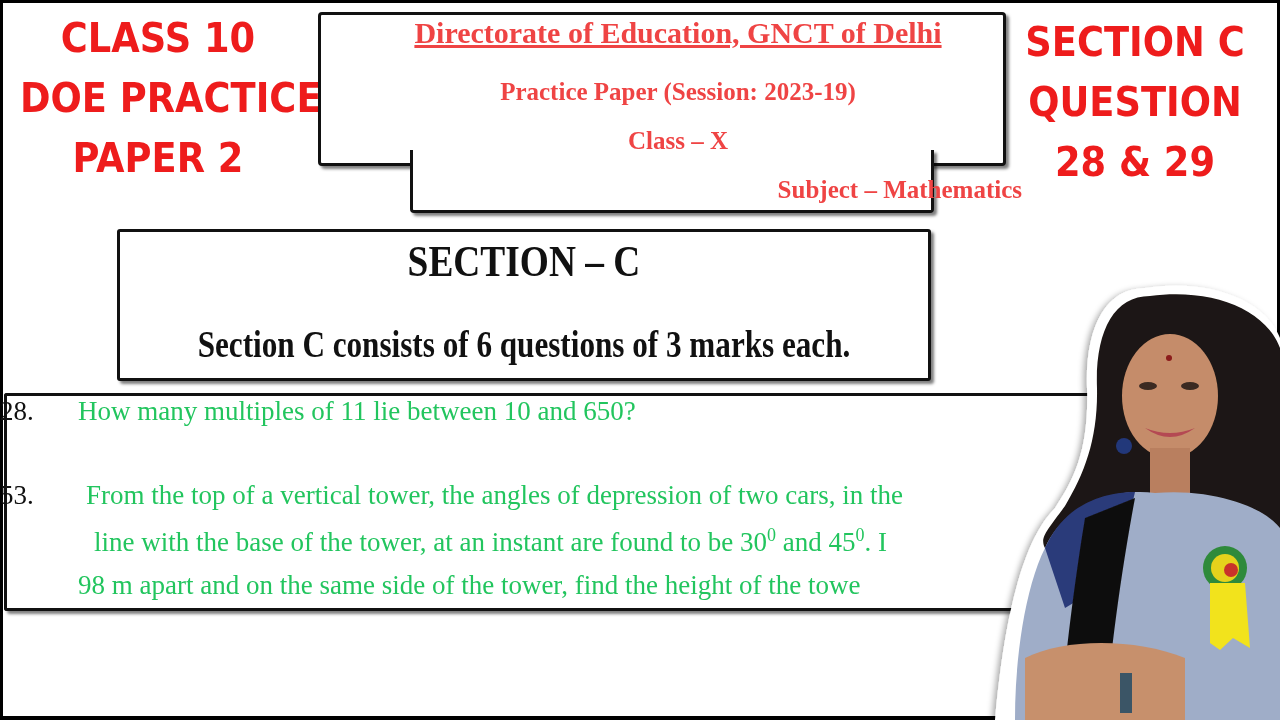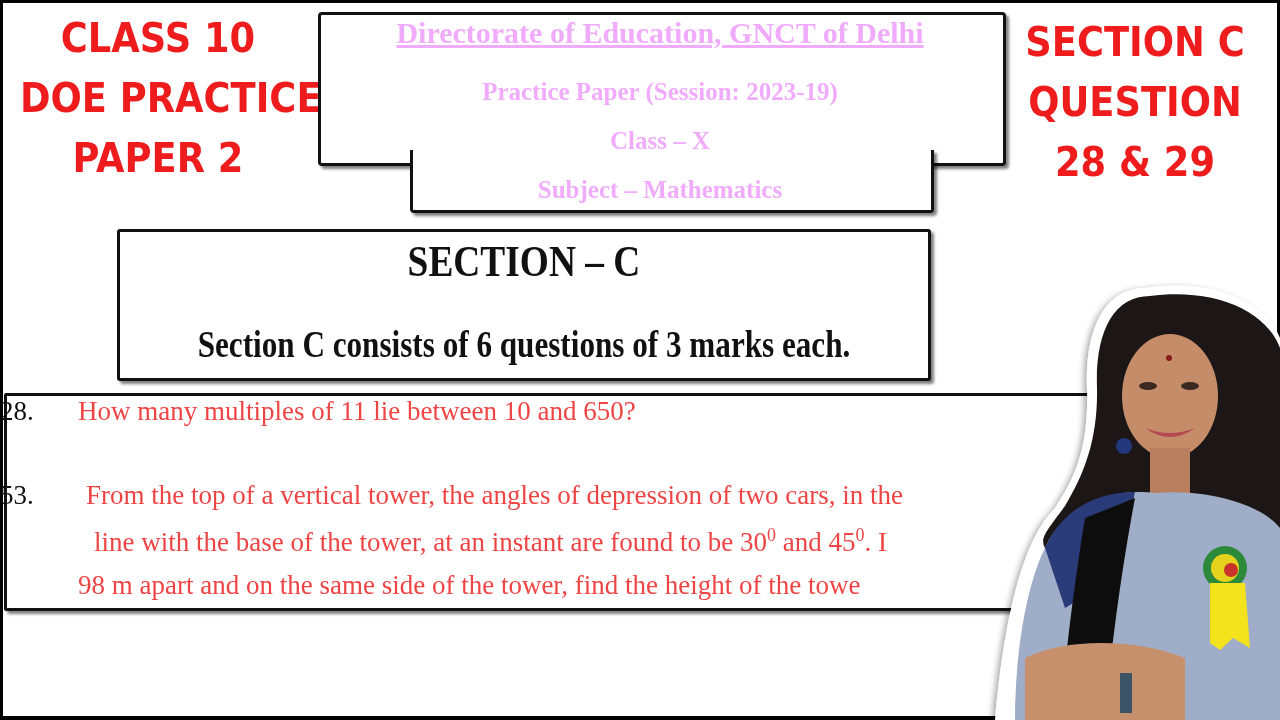--- a/index.html
+++ b/index.html
@@ -6,32 +6,32 @@
   body { width:1280px; height:720px; overflow:hidden; background:#000; position:relative; font-family:"Liberation Serif", serif; }
   .canvas { position:absolute; left:3px; top:3px; width:1274px; height:713px; background:#fff; overflow:hidden; }
   .red-title { position:absolute; color:#ee1c1c; font-family:"DejaVu Sans", sans-serif; font-weight:bold; text-align:center; line-height:60px; font-size:40px; letter-spacing:0px; transform:scaleX(0.92); }
   .red-left { left:8px; top:8px; width:300px; }
   .red-right { left:1000px; top:12px; width:270px; }
   .red-title div { white-space:nowrap; }
 
   .header-box-top { position:absolute; left:318px; top:12px; width:682px; height:148px; border:3px solid #111; border-radius:4px; background:#fff; box-shadow:3px 3px 3px rgba(0,0,0,0.5); }
   .header-box-bottom { position:absolute; left:410px; top:150px; width:518px; height:60px; border:3px solid #111; border-top:none; border-radius:0 0 4px 4px; background:#fff; box-shadow:3px 3px 3px rgba(0,0,0,0.5); }
   .header-cover { position:absolute; left:413px; top:143px; width:512px; height:14px; background:#fff; }
-  .hdr-line { position:absolute; left:316px; width:688px; text-align:center; font-weight:bold; color:#f0abfc; white-space:nowrap; }
+  .hdr-line { position:absolute; left:334px; width:688px; text-align:center; font-weight:bold; color:#ef4444; white-space:nowrap; }
   .hdr-1 { top:16px; font-size:30px; text-decoration:underline; }
   .hdr-2 { top:78px; font-size:25px; }
   .hdr-3 { top:127px; font-size:25px; }
-  .hdr-4 { top:176px; font-size:25px; }
+  .hdr-4 { top:176px; font-size:25px;text-align:right; }
 
   .section-box { position:absolute; left:117px; top:229px; width:808px; height:146px; border:3px solid #111; border-radius:3px; background:#fff; box-shadow:3px 3px 3px rgba(0,0,0,0.5); }
   .sec-title { position:absolute; left:117px; width:814px; top:236px; text-align:center; font-size:44px; font-weight:bold; color:#111; transform:scaleX(0.85); }
   .sec-sub { position:absolute; left:117px; width:814px; top:322px; text-align:center; font-size:38px; font-weight:bold; color:#111; white-space:nowrap; transform:scaleX(0.82); }
 
   .q-box { position:absolute; left:4px; top:393px; width:1300px; height:212px; border:3px solid #111; border-right:none; border-radius:3px 0 0 3px; background:#fff; box-shadow:3px 3px 3px rgba(0,0,0,0.5); }
-  .q-line { position:absolute; font-size:27px; color:#ef4444; white-space:nowrap; }
+  .q-line { position:absolute; font-size:27px; color:#22c55e; white-space:nowrap; }
   .q-num { position:absolute; left:0; font-size:27px; color:#111; }
   .q28 { top:396px; }
   .q29a { top:480px; }
   .q29b { top:525px; }
   .q29c { top:570px; }
   sup { font-size:18px; }
 
   .presenter { position:absolute; left:985px; top:278px; width:295px; height:442px; }
 </style>
 </head>

